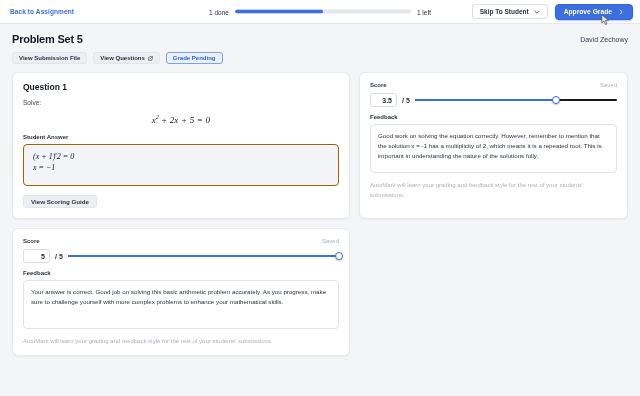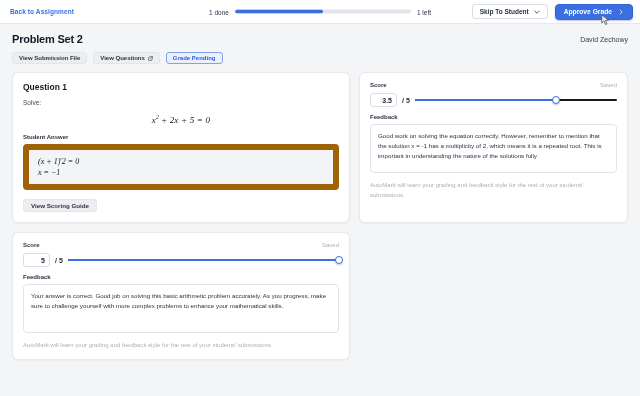--- a/index.html
+++ b/index.html
@@ -125,21 +125,21 @@
     text-align:center;
     font-size:9px;
     color:#11161f;
     margin: 8px 0 9px 0;
     letter-spacing:.2px;
   }
   sup { font-size:.62em; vertical-align: super; font-style:italic;}
   .field-label { font-size:6px; font-weight:700; color:#2b3341; margin-bottom:4px;}
   .answer-box {
     background:#f2f4f8;
-    border:6px solid #a16207;
+    border:1px solid #a16207;
     border-radius:4px;
     padding:7px 9px;
     min-height:42px;
   }
   .answer-box.small { min-height:17px; padding:5px 9px; display:flex; align-items:center;}
   .ans-line {
     font-family:"Liberation Serif", serif;
     font-style:italic;
     font-size:8px;
     color:#11161f;
@@ -246,21 +246,21 @@
 
   <div class="cursor">
     <svg viewBox="0 0 12 16" width="9" height="12">
       <path d="M1 1 L1 12 L4 9.2 L6 14 L8 13.2 L6 8.6 L10 8.4 Z" fill="#e9eaee" stroke="#4a4f58" stroke-width="1"></path>
     </svg>
   </div>
 </div>
 
 <div class="page-head">
   <div class="head-row">
-    <div class="page-title">Problem Set 2</div>
+    <div class="page-title">Problem Set 5</div>
     <div class="student-name">David Zechowy</div>
   </div>
   <div class="chip-row">
     <div class="chip">
       <span>View Submission File</span>
     </div>
     <div class="chip">
       <span>View Questions</span>
       <span class="ext-icon">
         <svg viewBox="0 0 10 10" width="5" height="5">

